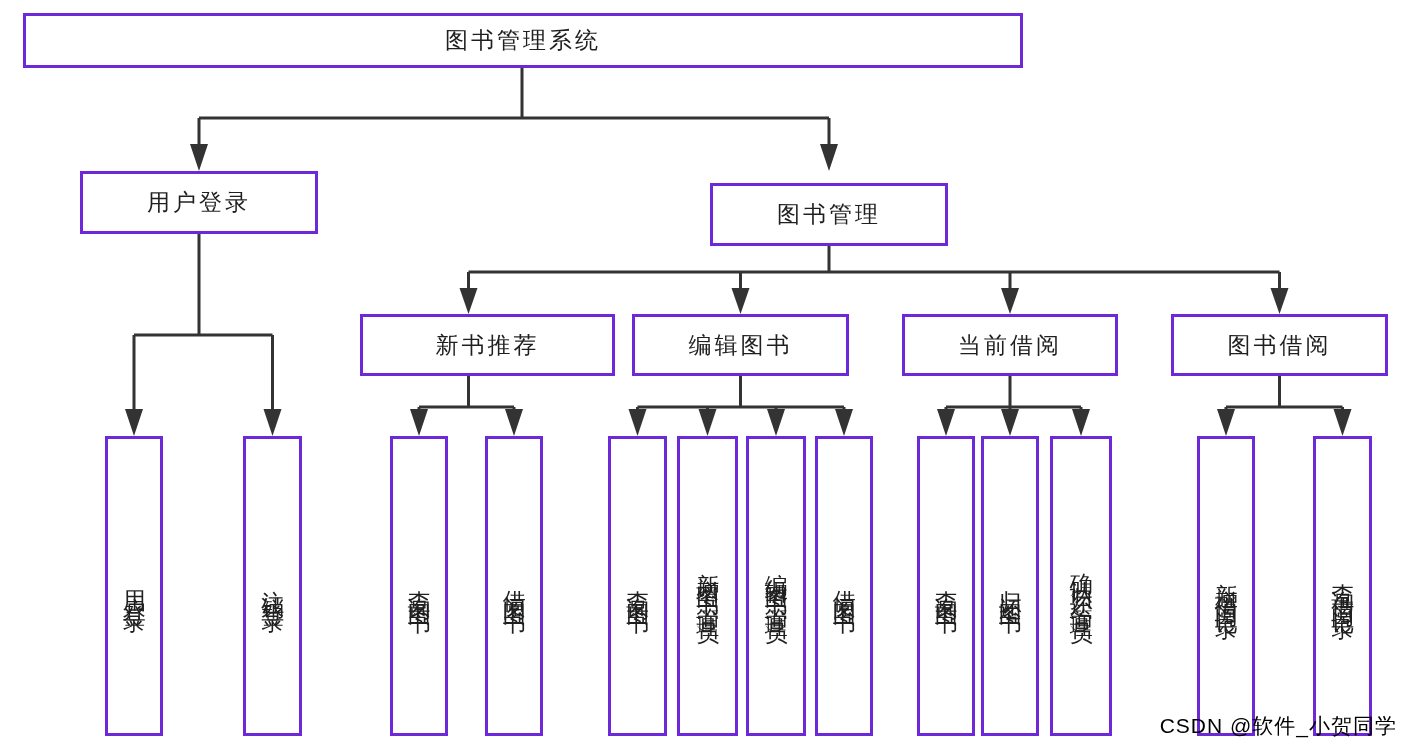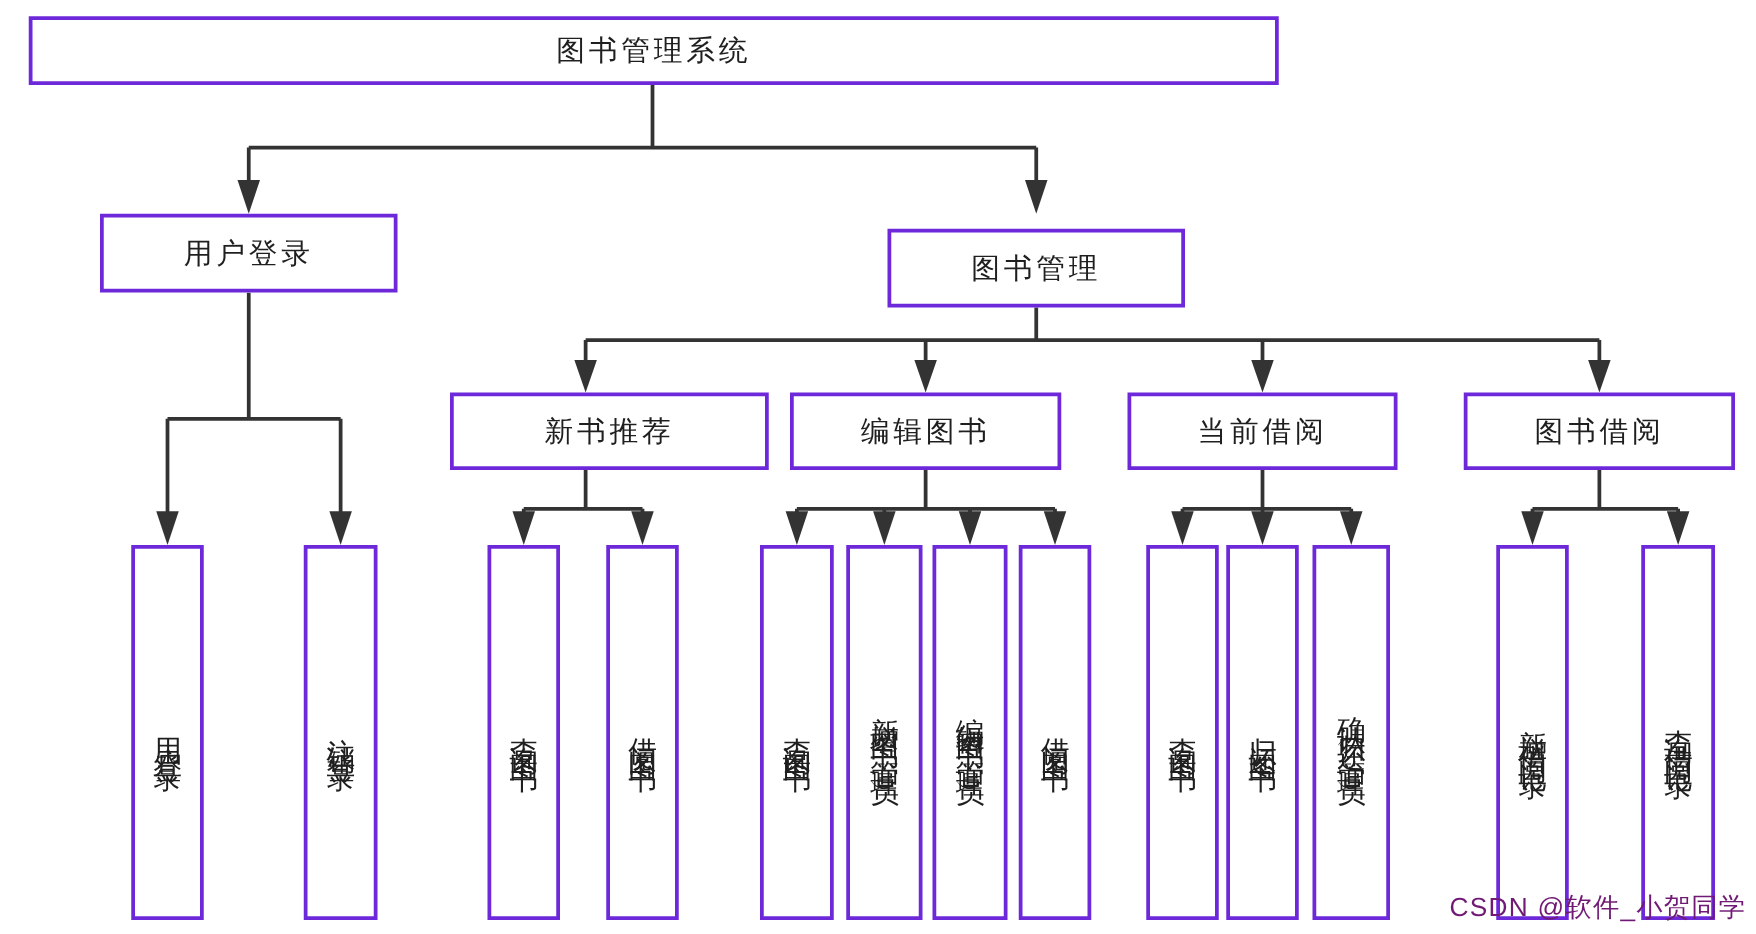--- a/index.html
+++ b/index.html
@@ -13,21 +13,21 @@
     border:3px solid #6d28d9; display:flex; align-items:center; justify-content:center;
     color:#1f1f1f; z-index:1;
   }
   .h-label { font-size:23px; letter-spacing:3px; white-space:nowrap; }
   .leaf .v-label {
     writing-mode:vertical-rl; text-orientation:mixed;
     font-size:23px; letter-spacing:7px; line-height:1.1; white-space:nowrap;
   }
   .watermark {
     position:absolute; top:712px; right:8px; z-index:3;
-    font-size:21px; color:#701a75; letter-spacing:1px; white-space:nowrap;
+    font-size:21px; color:#000000; letter-spacing:1px; white-space:nowrap;
   }
 </style>
 </head>
 <body>
 
 <div class="canvas">
 
   <svg class="connectors" width="1405" height="747" viewBox="0 0 1405 747" aria-hidden="true">
     <g stroke="#333333" stroke-width="3" fill="none">
 

